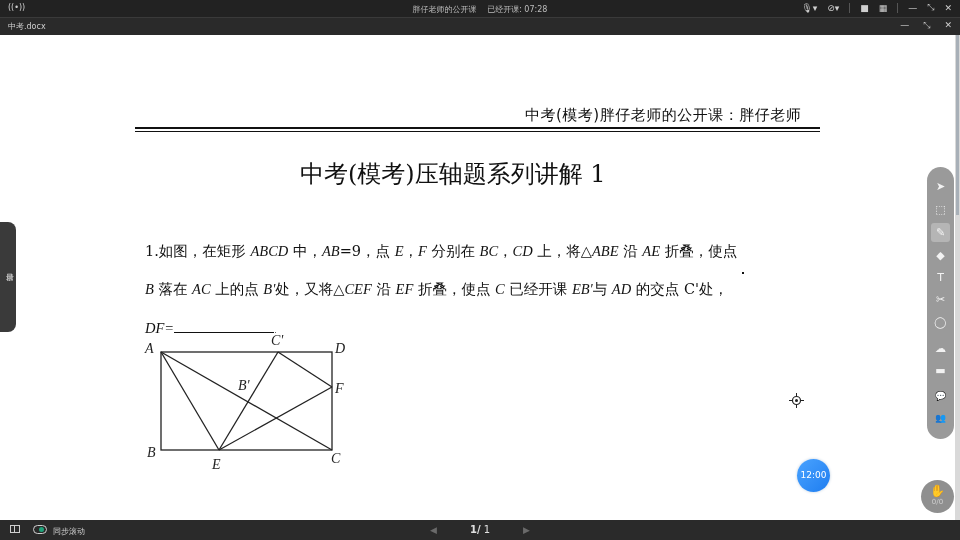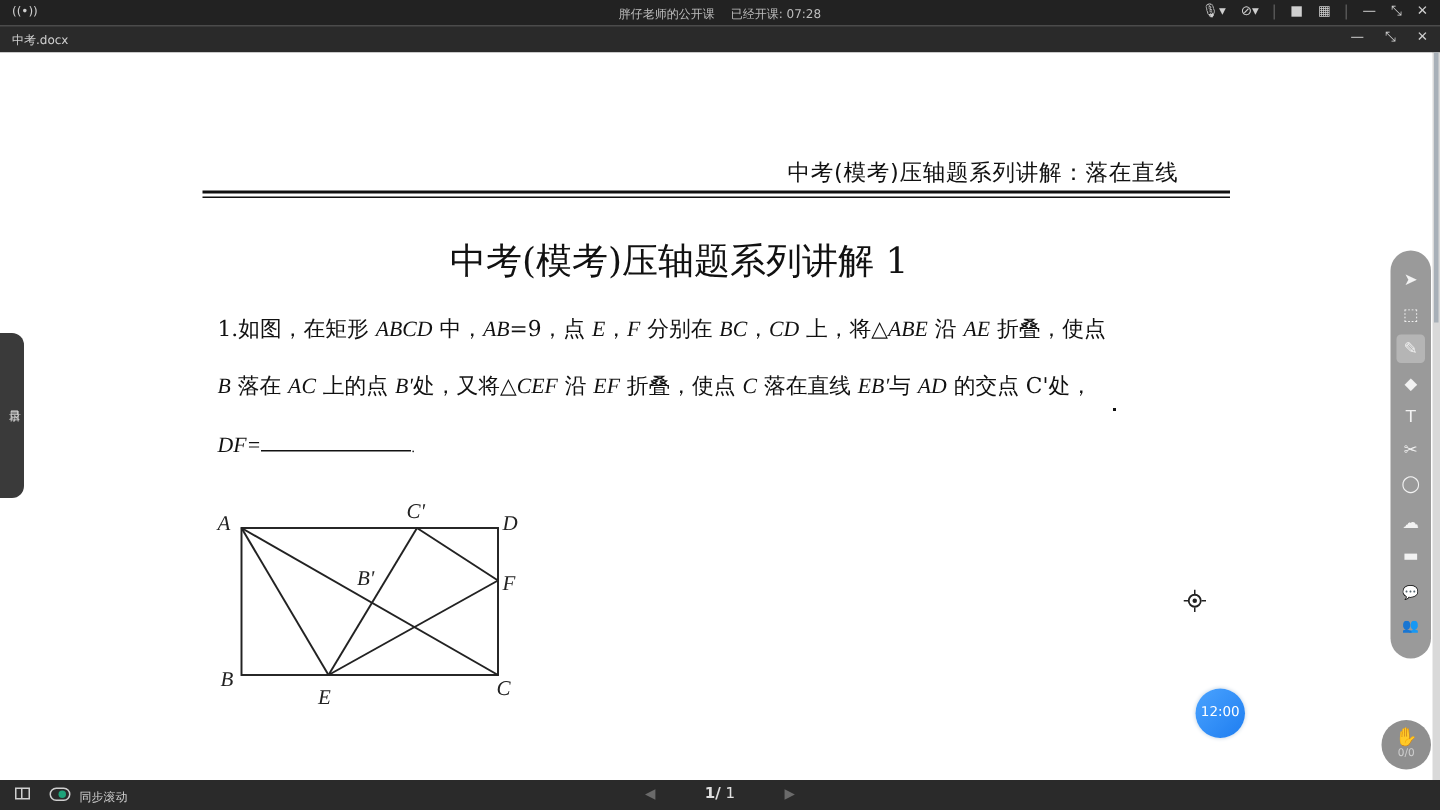--- a/index.html
+++ b/index.html
@@ -13,21 +13,21 @@
   .docbar{position:absolute;left:0;top:17px;width:960px;height:17px;background:#2a2a2a;color:#cfcfcf;font-size:8px;border-top:1px solid #3a3a3a;}
   .docbar .name{position:absolute;left:8px;top:3px;}
   .docbar .right{position:absolute;right:8px;top:2px;display:flex;gap:14px;font-size:9px;}
   .page{position:absolute;left:0;top:35px;width:955px;height:485px;background:#fff;}
   .scrollbar{position:absolute;left:955px;top:35px;width:5px;height:485px;background:#d9d9d9;}
   .scrollbar .thumb{position:absolute;left:1px;top:0;width:3px;height:180px;background:#a8b0b8;}
   .header-text{position:absolute;left:525px;top:106px;font-size:15px;color:#111;font-family:"DejaVu Sans",sans-serif;letter-spacing:0.5px;}
   .rule1{position:absolute;left:135px;top:127px;width:685px;height:2px;background:#111;}
   .rule2{position:absolute;left:135px;top:131px;width:685px;height:1px;background:#111;}
   .doc-title{position:absolute;left:300px;top:158px;font-size:24px;color:#111;font-family:"DejaVu Serif",serif;}
-  .para{position:absolute;left:145px;font-size:14.5px;color:#111;font-family:"DejaVu Serif",serif;white-space:nowrap;}
+  .para{position:absolute;left:145px;font-size:14.5px;color:#111;font-family:"DejaVu Serif",serif;white-space:nowrap;margin-top:32px;}
   .para i{font-family:"Liberation Serif",serif;}
   .blank{display:inline-block;width:100px;border-bottom:1px solid #111;height:14px;vertical-align:baseline;}
   .figure{position:absolute;left:140px;top:325px;width:220px;height:150px;}
   .lefttab{position:absolute;left:0;top:222px;width:16px;height:110px;background:#3a3a3a;border-radius:0 8px 8px 0;}
   .lefttab .g{position:absolute;left:3px;top:45px;color:#cfcfcf;font-size:8px;}
   .toolpanel{position:absolute;left:927px;top:167px;width:27px;height:272px;background:#9a9a9a;border-radius:14px;}
   .tool{position:absolute;left:4px;width:19px;height:19px;color:#f2f2f2;font-size:11px;text-align:center;line-height:19px;}
   .tool.active{background:#b5b5b5;border-radius:3px;}
   .hand{position:absolute;left:921px;top:480px;width:33px;height:33px;border-radius:50%;background:#8f8f8f;color:#e0e0e0;text-align:center;}
   .hand .ic{font-size:12px;margin-top:4px;}
@@ -75,28 +75,28 @@
     <span>⤡</span>
     <span>✕</span>
   </div>
 </div>
 
 <div class="page"></div>
 <div class="scrollbar">
     <div class="thumb"></div>
   </div>
 
-<div class="header-text">中考(模考)压轴题系列讲解：落在直线</div>
+<div class="header-text">中考(模考)胖仔老师的公开课：胖仔老师</div>
 <div class="rule1"></div>
 <div class="rule2"></div>
 
 <div class="doc-title">中考(模考)压轴题系列讲解 1</div>
 
 <div class="para" id="line1" style="top:210px;"><span>1.如图，在矩形 </span><i>ABCD</i><span> 中，</span><i>AB</i><span>=9，点 </span><i>E</i><span>，</span><i>F</i><span> 分别在 </span><i>BC</i><span>，</span><i>CD</i><span> 上，将△</span><i>ABE</i><span> 沿 </span><i>AE</i><span> 折叠，使点</span></div>
-<div class="para" id="line2" style="top:248px;"><i>B</i><span> 落在 </span><i>AC</i><span> 上的点 </span><i>B'</i><span>处，又将△</span><i>CEF</i><span> 沿 </span><i>EF</i><span> 折叠，使点 </span><i>C</i><span> 落在直线 </span><i>EB'</i><span>与 </span><i>AD</i><span> 的交点 C'处，</span></div>
+<div class="para" id="line2" style="top:248px;"><i>B</i><span> 落在 </span><i>AC</i><span> 上的点 </span><i>B'</i><span>处，又将△</span><i>CEF</i><span> 沿 </span><i>EF</i><span> 折叠，使点 </span><i>C</i><span> 已经开课 </span><i>EB'</i><span>与 </span><i>AD</i><span> 的交点 C'处，</span></div>
 <div class="para" style="top:286px;">
   <i>DF=</i><span class="blank"></span><span style="font-size:8px;">.</span>
 </div>
 <div class="cursor-dot"></div>
 
 <svg class="figure" viewBox="0 0 220 150" width="220" height="150">
   <g stroke="#222" stroke-width="1.3" fill="none">
     <rect x="21" y="27" width="171" height="98"></rect>
     <line x1="21" y1="27" x2="79" y2="125"></line>
     <line x1="21" y1="27" x2="192" y2="125"></line>

